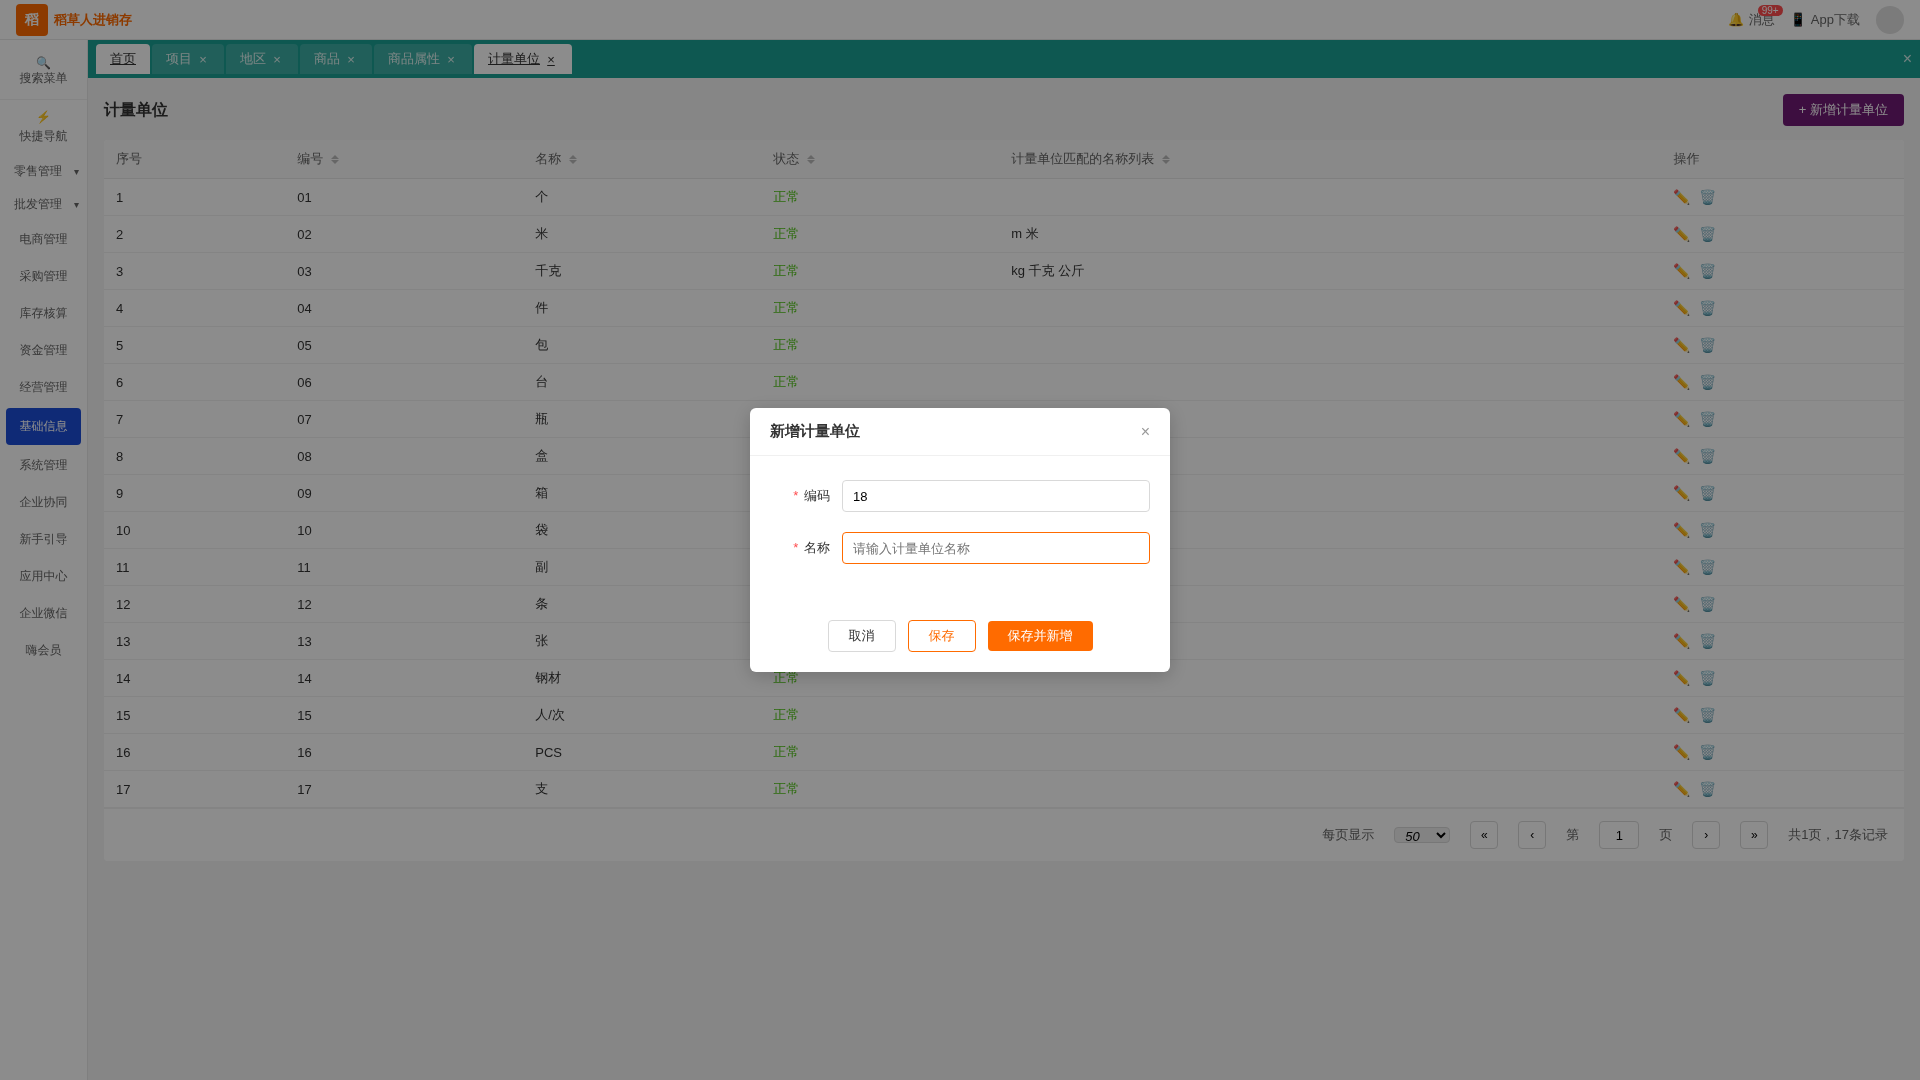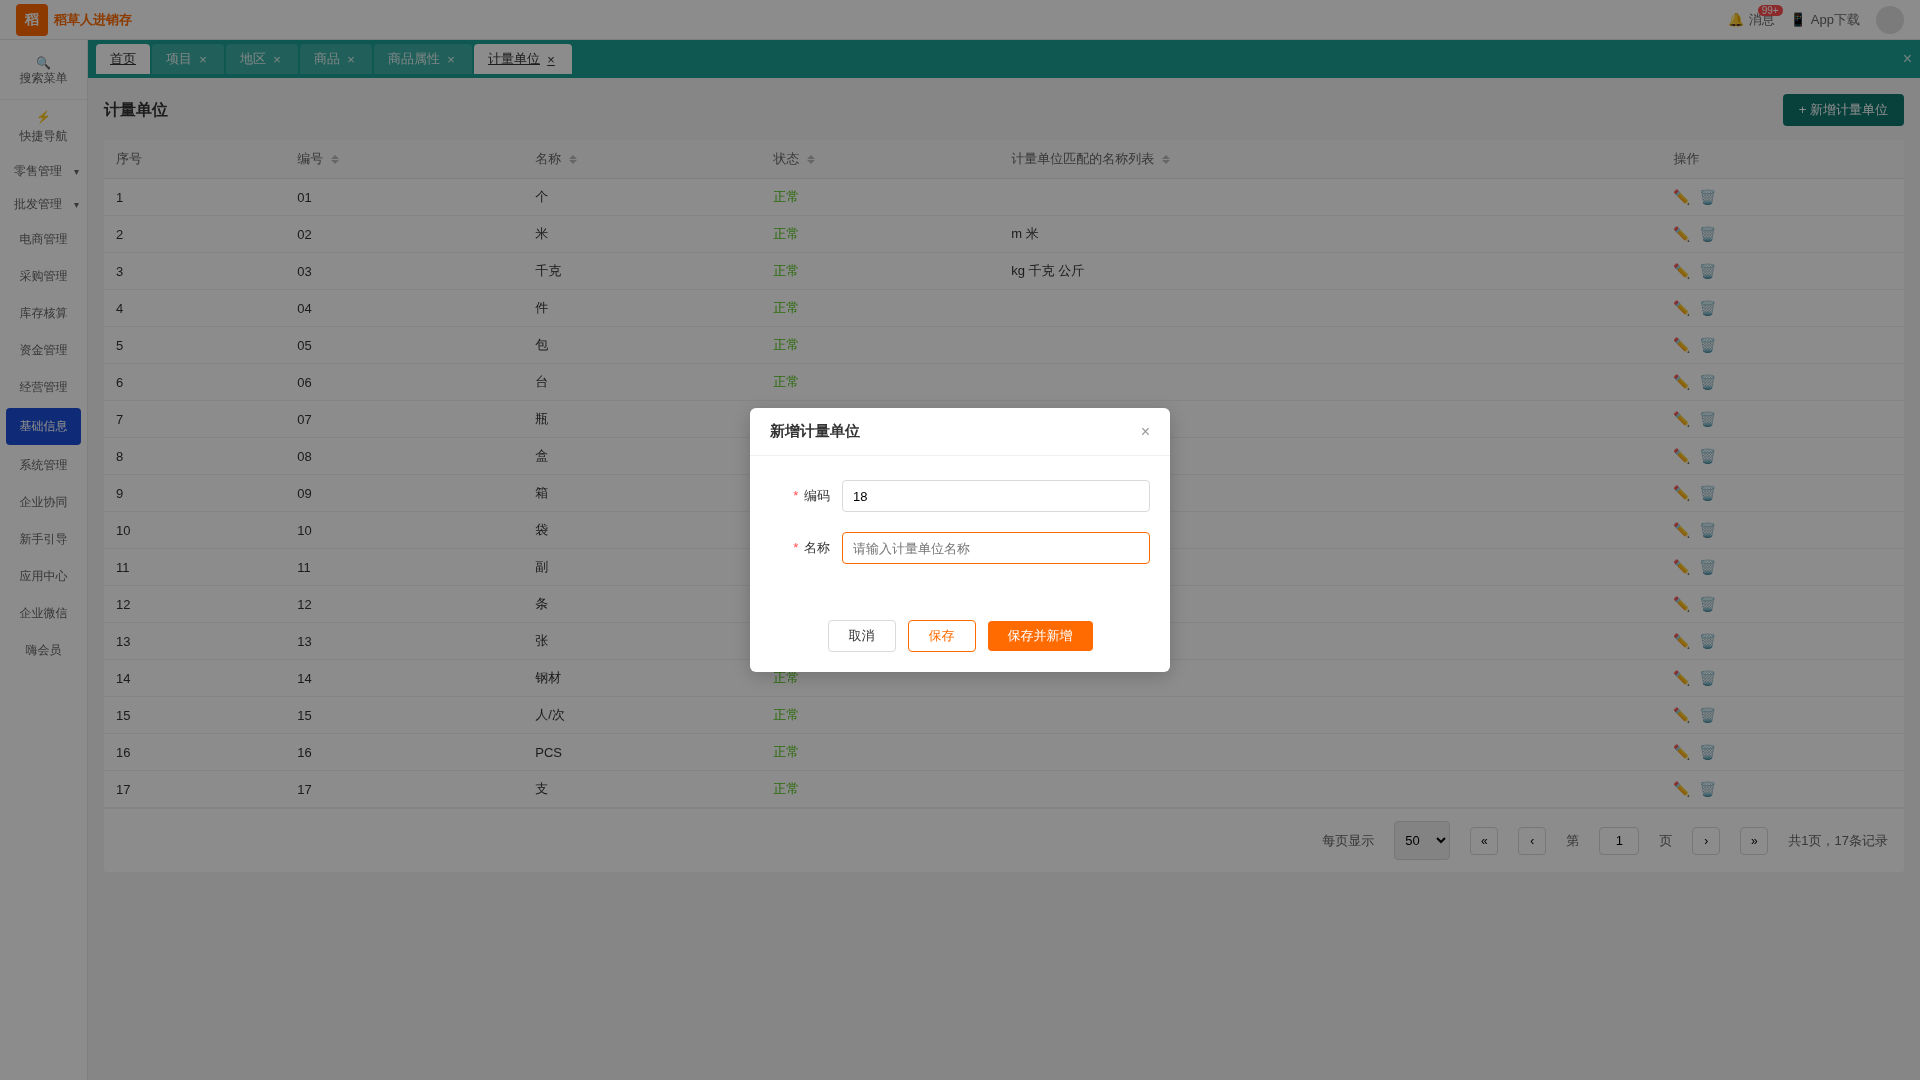--- a/index.html
+++ b/index.html
@@ -35,21 +35,21 @@
     .tab-bar { background: #1aa094; display: flex; align-items: center; height: 38px; padding: 0 8px; gap: 2px; }
     .tab { display: flex; align-items: center; gap: 4px; padding: 6px 14px; border-radius: 4px 4px 0 0; font-size: 13px; color: rgba(255,255,255,0.85); cursor: pointer; background: rgba(255,255,255,0.15); }
     .tab.active { background: #fff; color: #333; text-decoration: underline; }
     .tab-close-btn { width: 14px; height: 14px; display: flex; align-items: center; justify-content: center; border-radius: 50%; cursor: pointer; }
     .main-close { margin-left: auto; color: white; cursor: pointer; font-size: 16px; opacity: 0.8; }
 
     
     .page-content { flex: 1; padding: 16px; background: #f5f5f5; overflow-y: auto; }
     .page-header { display: flex; align-items: center; justify-content: space-between; margin-bottom: 14px; }
     .page-title { font-size: 16px; font-weight: bold; color: #333; }
-    .add-btn { background: #0f766e; color: white; border: none; padding: 7px 16px; border-radius: 4px; font-size: 13px; cursor: pointer; }
+    .add-btn { background: #701a75; color: white; border: none; padding: 7px 16px; border-radius: 4px; font-size: 13px; cursor: pointer; }
 
     
     .table-wrapper { background: white; border-radius: 4px; overflow: hidden; }
     table { width: 100%; border-collapse: collapse; }
     thead { background: #fafafa; }
     th { padding: 10px 12px; text-align: left; font-weight: normal; color: #666; font-size: 13px; border-bottom: 1px solid #e8e8e8; white-space: nowrap; }
     td { padding: 9px 12px; border-bottom: 1px solid #f0f0f0; font-size: 13px; color: #333; }
     .status-normal { color: #52c41a; }
     .action-icons { display: flex; gap: 8px; }
     .action-icon { color: #999; cursor: pointer; font-size: 14px; }
@@ -57,21 +57,21 @@
     
     .sort-icon { display: inline-flex; flex-direction: column; gap: 1px; margin-left: 4px; vertical-align: middle; }
     .sort-icon span { width: 0; height: 0; border-left: 4px solid transparent; border-right: 4px solid transparent; }
     .sort-up { border-bottom: 4px solid #bbb; }
     .sort-down { border-top: 4px solid #bbb; }
 
     
     .pagination { display: flex; align-items: center; justify-content: flex-end; padding: 12px 16px; background: white; border-top: 1px solid #f0f0f0; gap: 20px; font-size: 13px; color: #666; }
     .page-btn { width: 28px; height: 28px; border: 1px solid #d9d9d9; border-radius: 4px; display: flex; align-items: center; justify-content: center; cursor: pointer; background: white; font-size: 12px; }
     .page-input { width: 40px; height: 28px; border: 1px solid #d9d9d9; border-radius: 4px; text-align: center; font-size: 13px; }
-    .page-size-select { height: 39px; border: 1px solid #d9d9d9; border-radius: 4px; padding: 0 6px; font-size: 13px; cursor: pointer; }
+    .page-size-select { height: 16px; border: 1px solid #d9d9d9; border-radius: 4px; padding: 0 6px; font-size: 13px; cursor: pointer; font-style: italic; }
 
     
     .overlay { position: fixed; top: 0; left: 0; width: 100%; height: 100%; background: rgba(0,0,0,0.45); z-index: 100; display: flex; align-items: center; justify-content: center; }
 
     
     .modal { background: white; border-radius: 6px; width: 420px; box-shadow: 0 4px 20px rgba(0,0,0,0.2); overflow: hidden; }
     .modal-header { display: flex; align-items: center; justify-content: space-between; padding: 14px 20px; border-bottom: 1px solid #f0f0f0; }
     .modal-title { font-size: 15px; font-weight: bold; color: #333; }
     .modal-close { color: #999; cursor: pointer; font-size: 16px; }
     .modal-body { padding: 24px 20px; }

